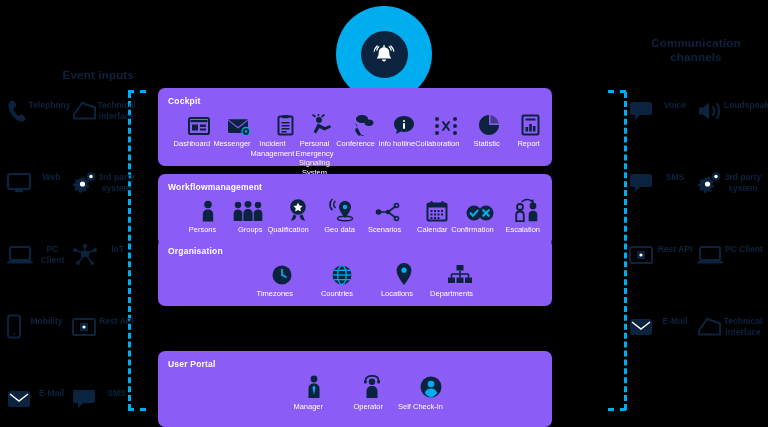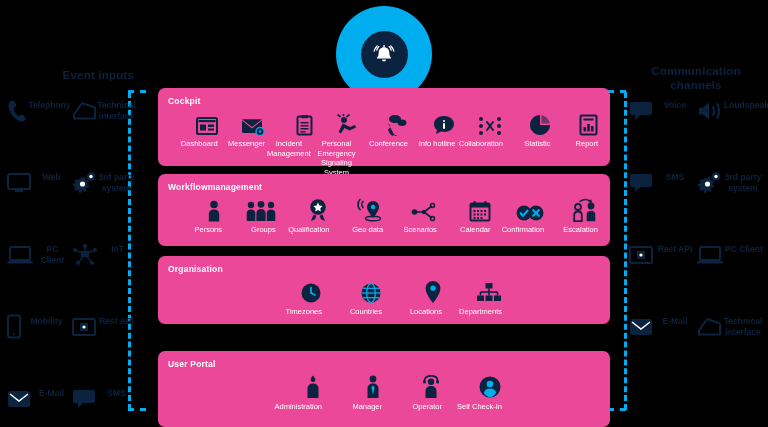--- a/index.html
+++ b/index.html
@@ -26,21 +26,21 @@
   .bell-inner svg { display: block; }
 
   
   .col-title {
     position: absolute;
     color: #0C2340;
     font-size: 11.5px; font-weight: bold; letter-spacing: .2px;
     line-height: 14px; text-align: center;
   }
   #title-left  { left: 8px;  top: 68px; width: 126px; text-align: right; }
-  #title-right { left: 628px; top: 64px; width: 136px; }
+  #title-right { left: 628px; top: 36px; width: 136px; }
 
   
   .side-col { position: absolute; display: flex; flex-wrap: wrap; }
   #left-col  { left: 6px;  top: 96px;  width: 130px; }
   #right-col { left: 628px; top: 96px; width: 136px; }
 
   .side-item {
     width: 50%;
     height: 72px;
     display: flex; flex-direction: row;
@@ -62,22 +62,22 @@
   .dash-v {
     border-left: 3px dashed #00AEEF;
   }
   .dash-h {
     border-top: 3px dashed #00AEEF;
   }
 
   
   .panel {
     position: absolute;
-    left: 158px; width: 452px;
-    background: #ec4899;
+    left: 158px; width: 394px;
+    background: #8b5cf6;
     border-radius: 7px;
     padding: 8px 10px 6px 10px;
   }
   .panel-title {
     color: #FFFFFF; font-size: 8.5px; font-weight: bold;
     letter-spacing: .2px; margin-bottom: 2px;
   }
   .panel-items {
     display: flex; align-items: flex-start;
     justify-content: center;
@@ -89,21 +89,21 @@
   }
   .p-item .ico { height: 28px; display: flex; align-items: flex-end; justify-content: center; }
   .p-item .ico svg { display: block; }
   .p-item .lbl {
     margin-top: 3px; font-size: 7.5px; font-weight: normal;
     color: #FFFFFF; text-align: center; line-height: 9.5px;
   }
 
   #panel-cockpit       { top: 88px;  height: 78px; }
   #panel-workflow      { top: 174px; height: 72px; }
-  #panel-organisation  { top: 256px; height: 68px; }
+  #panel-organisation  { top: 238px; height: 68px; }
   #panel-userportal    { top: 330px; height: 76px; margin-top: 21px; }
 
   #panel-cockpit .p-item      { width: 48px; }
   #panel-workflow .p-item     { width: 52px; }
   #panel-organisation .p-item { width: 56px; }
   #panel-userportal .p-item   { width: 56px; }
   #panel-organisation .panel-items,
   #panel-userportal .panel-items { gap: 4px; }
 </style>
 </head>
@@ -649,29 +649,20 @@
           </span>
         <span class="lbl">Departments</span>
       </div>
     </div>
   </div>
 
   <div class="panel" id="panel-userportal">
     <div class="panel-title">User Portal</div>
     <div class="panel-items">
 
-      <div class="p-item">
-        <span class="ico">
-            <svg width="18" height="24" viewBox="0 0 18 24">
-              <path d="M9 .5c1.4 1.7 2.4 3 2.4 4.3C11.4 6.2 10.3 7 9 7S6.6 6.2 6.6 4.8C6.6 3.5 7.6 2.2 9 .5z" fill="#0C2340"></path>
-              <path d="M9 8.5c3.4 0 5.5 2.1 5.5 5V23H3.5v-9.5c0-2.9 2.1-5 5.5-5z" fill="#0C2340"></path>
-            </svg>
-          </span>
-        <span class="lbl">Administration</span>
-      </div>
 
       <div class="p-item">
         <span class="ico">
             <svg width="18" height="24" viewBox="0 0 18 24">
               <circle cx="9" cy="4" r="3.4" fill="#0C2340"></circle>
               <path d="M9 8.5c3.4 0 5.5 2.1 5.5 5V23H3.5v-9.5c0-2.9 2.1-5 5.5-5z" fill="#0C2340"></path>
               <path d="M9 10.5 L10.5 12.5 L9 20 L7.5 12.5z" fill="#00AEEF"></path>
             </svg>
           </span>
         <span class="lbl">Manager</span>

